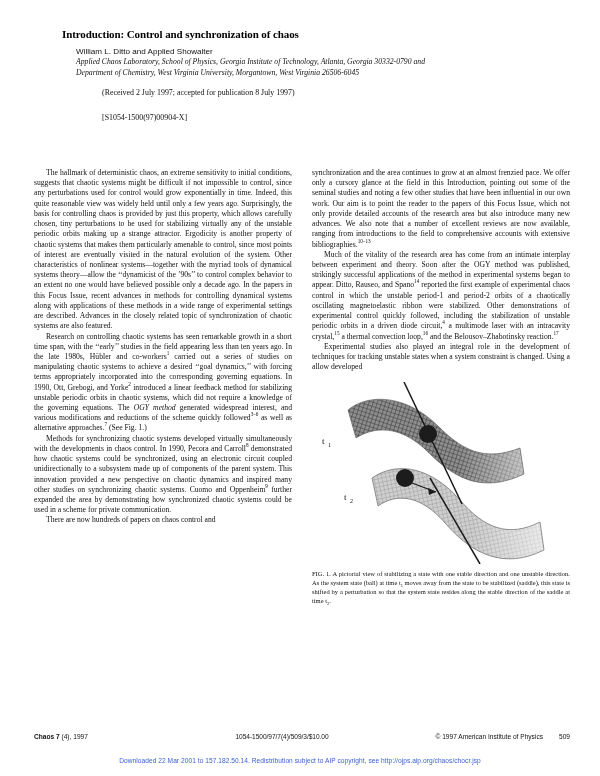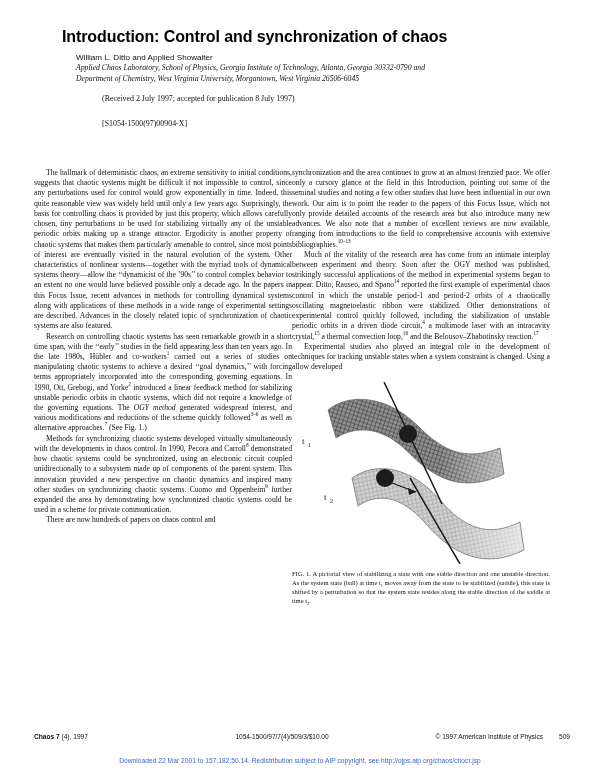--- a/index.html
+++ b/index.html
@@ -26,22 +26,22 @@
   }
 
   
   .masthead {
     position: absolute;
     left: 62px;
     top: 28px;
     width: 500px;
   }
   .article-title {
-    font-family: Liberation Sans, sans-serif;
-    font-size: 16px;
+    font-family: Liberation Serif, serif;
+    font-size: 11px;
     font-weight: bold;
     letter-spacing: -0.1px;
     margin: 0 0 7px 0;
     color: #000;
   }
   .author-block {
     margin-left: 14px;
   }
   .authors {
     font-family: "Liberation Sans", "DejaVu Sans", sans-serif;
@@ -70,20 +70,21 @@
     margin-top: 16px;
   }
 
   
   .columns {
     position: absolute;
     left: 34px;
     top: 168px;
     width: 536px;
     display: flex;
+    gap: 20px;
   }
   .col {
     width: 258px;
   }
   p.body {
     margin: 0;
     font-size: 7.65px;
     line-height: 1.335;
     text-align: justify;
     text-indent: 12px;

